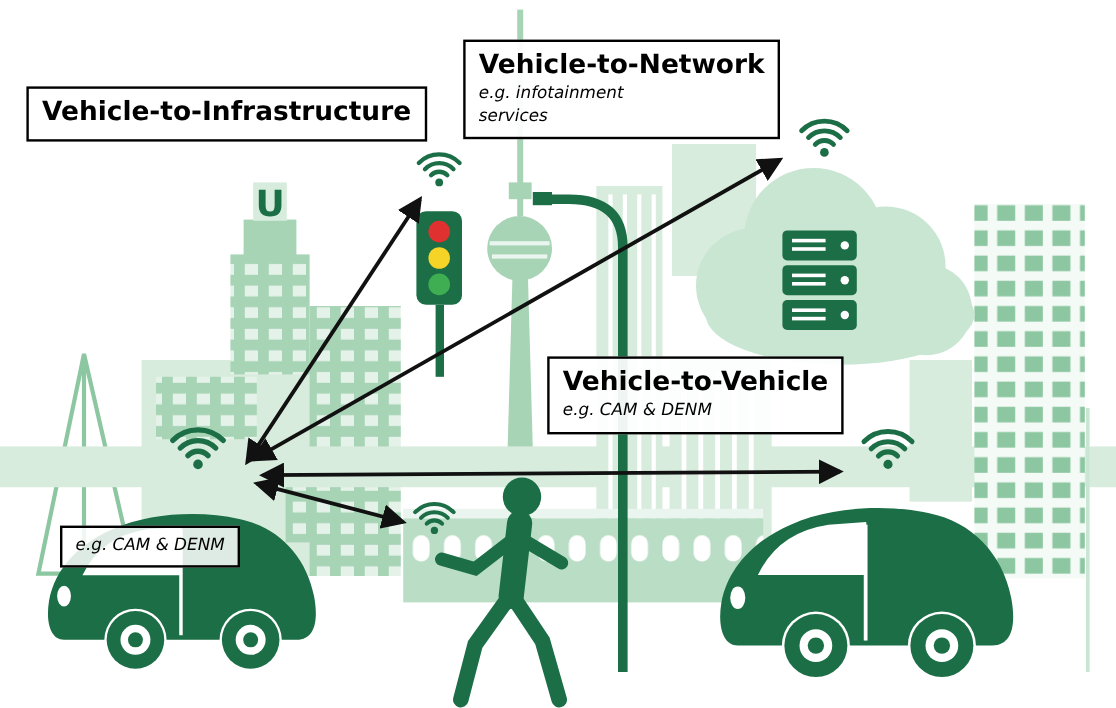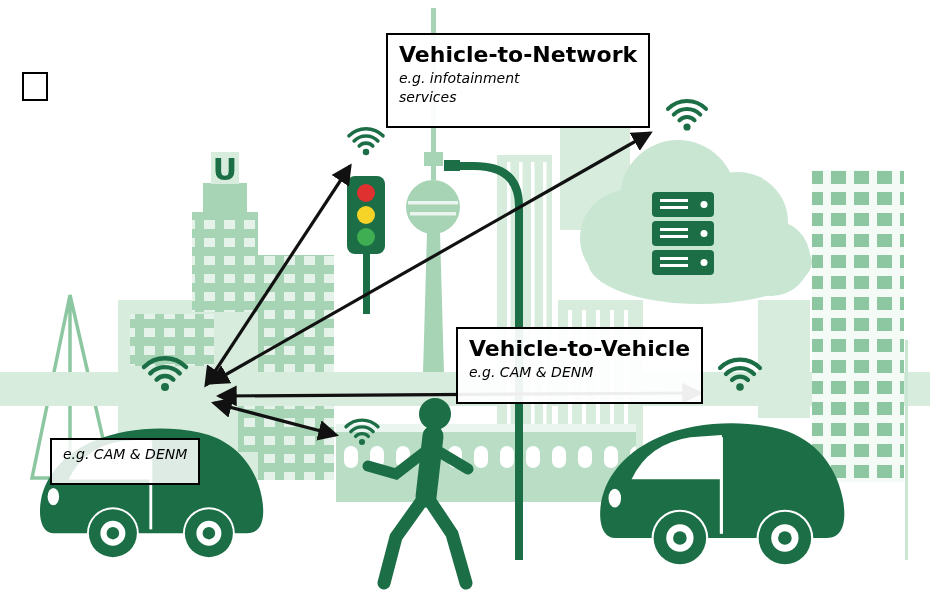--- a/index.html
+++ b/index.html
@@ -1,25 +1,25 @@
 <!DOCTYPE html>
 <html><head>
 <meta charset="utf-8">
 <style>
   html,body{margin:0;padding:0;background:#ffffff;}
   .stage{position:relative;width:930px;height:590px;background:#ffffff;overflow:hidden;
          font-family:"DejaVu Sans", sans-serif;}
   .scene{position:absolute;left:0;top:0;width:930px;height:590px;}
   .label-box{position:absolute;background:rgba(255,255,255,0.93);border:2.5px solid #000;
-             padding:5px 11px 20px 11px;line-height:1.32;color:#000;}
+             padding:5px 11px 8px 11px;line-height:1.32;color:#000;}
   .label-title{font-weight:700;font-size:22px;white-space:nowrap;}
   .label-sub{font-style:italic;font-size:14px;white-space:pre-line;}
   .v2i{left:22px;top:72px;}
   .v2n{left:386px;top:33px;}
-  .v2v{left:456px;top:327px;}
+  .v2v{left:456px;top:297px;}
   .v2p{left:50px;top:438px;background:rgba(255,255,255,0.86);}
 </style>
 </head>
 <body>
 
 <div class="stage">
 
 <svg class="scene" viewBox="0 0 930 590" xmlns="http://www.w3.org/2000/svg">
   <defs>
     <marker id="ah" viewBox="0 0 10 10" refX="8.5" refY="5" markerWidth="6.5" markerHeight="6.5" orient="auto-start-reverse">
@@ -171,20 +171,21 @@
 
   <g stroke="#111111" stroke-width="3.2">
     <line x1="206" y1="385" x2="350" y2="166" marker-start="url(#ah)" marker-end="url(#ah)"></line>
     <line x1="211" y1="383" x2="650" y2="133" marker-start="url(#ah)" marker-end="url(#ah)"></line>
     <line x1="219" y1="396" x2="700" y2="393" marker-start="url(#ah)" marker-end="url(#ah)"></line>
     <line x1="214" y1="403" x2="336" y2="435" marker-start="url(#ah)" marker-end="url(#ah)"></line>
   </g>
 </svg>
 
 <div class="label-box v2i">
+  <div class="label-title">Vehicle-to-Infrastructure</div>
 </div>
 
 <div class="label-box v2n">
   <div class="label-title">Vehicle-to-Network</div>
   <div class="label-sub">e.g. infotainment
 services</div>
 </div>
 
 <div class="label-box v2v">
   <div class="label-title">Vehicle-to-Vehicle</div>

